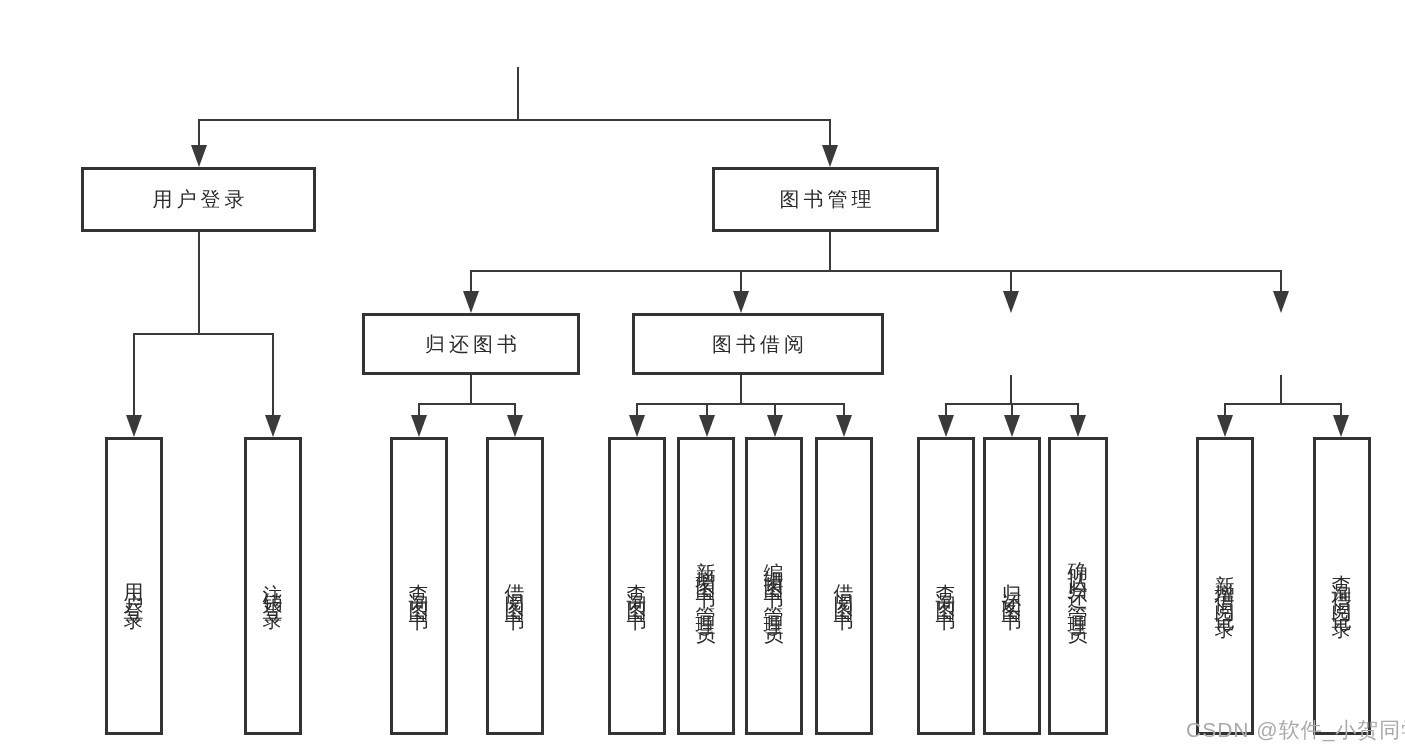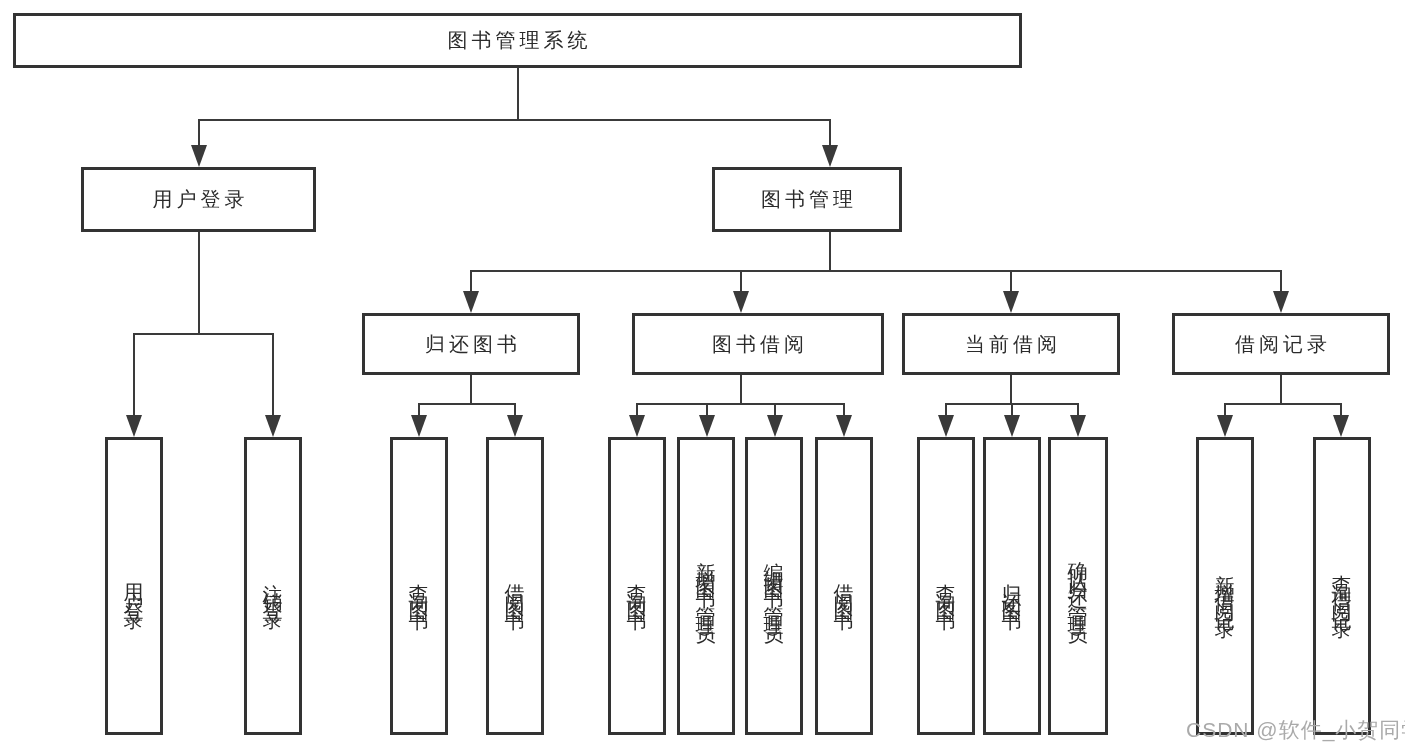--- a/index.html
+++ b/index.html
@@ -46,31 +46,30 @@
     position:absolute;left:1186px;top:716px;
     font-size:21px;color:var(--watermark);
     letter-spacing:1px;white-space:nowrap;z-index:5;
   }
 </style>
 </head>
 <body>
 
 <div id="canvas">
 
-  <div class="node hnode" style="left:13px;top:13px;width:1009px;height:55px;">图书管理系统</div>
 
   <div class="v" style="left:517px;top:67px;height:54px;"></div>
   <div class="hl" style="left:198px;top:119px;width:633px;"></div>
   <div class="v" style="left:198px;top:119px;height:28px;"></div>
   <div class="v" style="left:829px;top:119px;height:28px;"></div>
   <div class="ar" style="left:191px;top:145px;"></div>
   <div class="ar" style="left:822px;top:145px;"></div>
 
   <div class="node hnode" style="left:81px;top:167px;width:235px;height:65px;">用户登录</div>
-  <div class="node hnode" style="left:712px;top:167px;width:190px;height:65px;">图书管理</div>
+  <div class="node hnode" style="left:712px;top:167px;width:227px;height:65px;">图书管理</div>
 
   <div class="v" style="left:198px;top:232px;height:103px;"></div>
   <div class="hl" style="left:133px;top:333px;width:141px;"></div>
   <div class="v" style="left:133px;top:333px;height:84px;"></div>
   <div class="v" style="left:272px;top:333px;height:84px;"></div>
   <div class="ar" style="left:126px;top:415px;"></div>
   <div class="ar" style="left:265px;top:415px;"></div>
 
   <div class="v" style="left:829px;top:232px;height:40px;"></div>
   <div class="hl" style="left:470px;top:270px;width:812px;"></div>
@@ -78,22 +77,20 @@
   <div class="v" style="left:740px;top:270px;height:23px;"></div>
   <div class="v" style="left:1010px;top:270px;height:23px;"></div>
   <div class="v" style="left:1280px;top:270px;height:23px;"></div>
   <div class="ar" style="left:463px;top:291px;"></div>
   <div class="ar" style="left:733px;top:291px;"></div>
   <div class="ar" style="left:1003px;top:291px;"></div>
   <div class="ar" style="left:1273px;top:291px;"></div>
 
   <div class="node hnode" style="left:362px;top:313px;width:218px;height:62px;">归还图书</div>
   <div class="node hnode" style="left:632px;top:313px;width:252px;height:62px;">图书借阅</div>
-  <div class="node hnode" style="left:902px;top:313px;width:218px;height:62px;">当前借阅</div>
-  <div class="node hnode" style="left:1172px;top:313px;width:218px;height:62px;">借阅记录</div>
 
   <div class="v" style="left:470px;top:375px;height:30px;"></div>
   <div class="hl" style="left:418px;top:403px;width:98px;"></div>
   <div class="v" style="left:418px;top:403px;height:14px;"></div>
   <div class="v" style="left:514px;top:403px;height:14px;"></div>
   <div class="ar" style="left:411px;top:415px;"></div>
   <div class="ar" style="left:507px;top:415px;"></div>
 
   <div class="v" style="left:740px;top:375px;height:30px;"></div>
   <div class="hl" style="left:636px;top:403px;width:209px;"></div>

